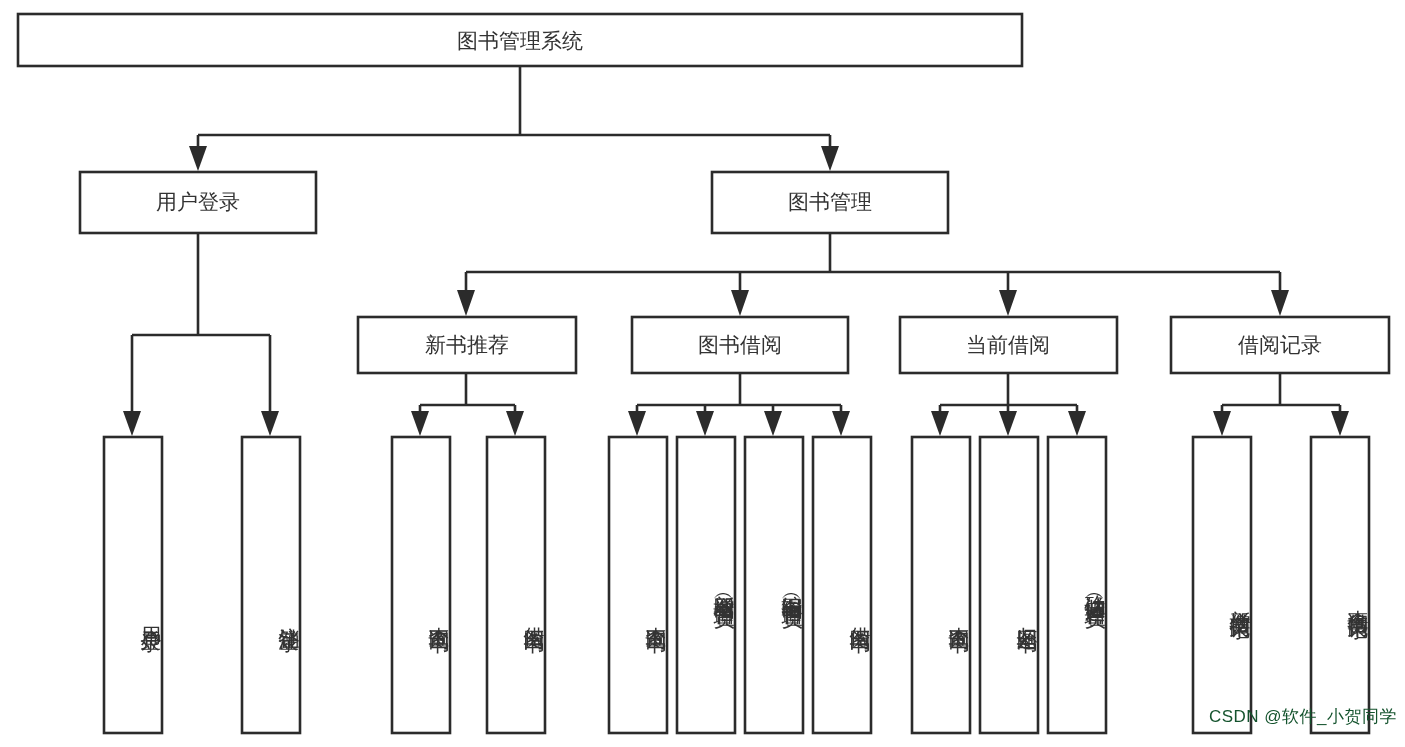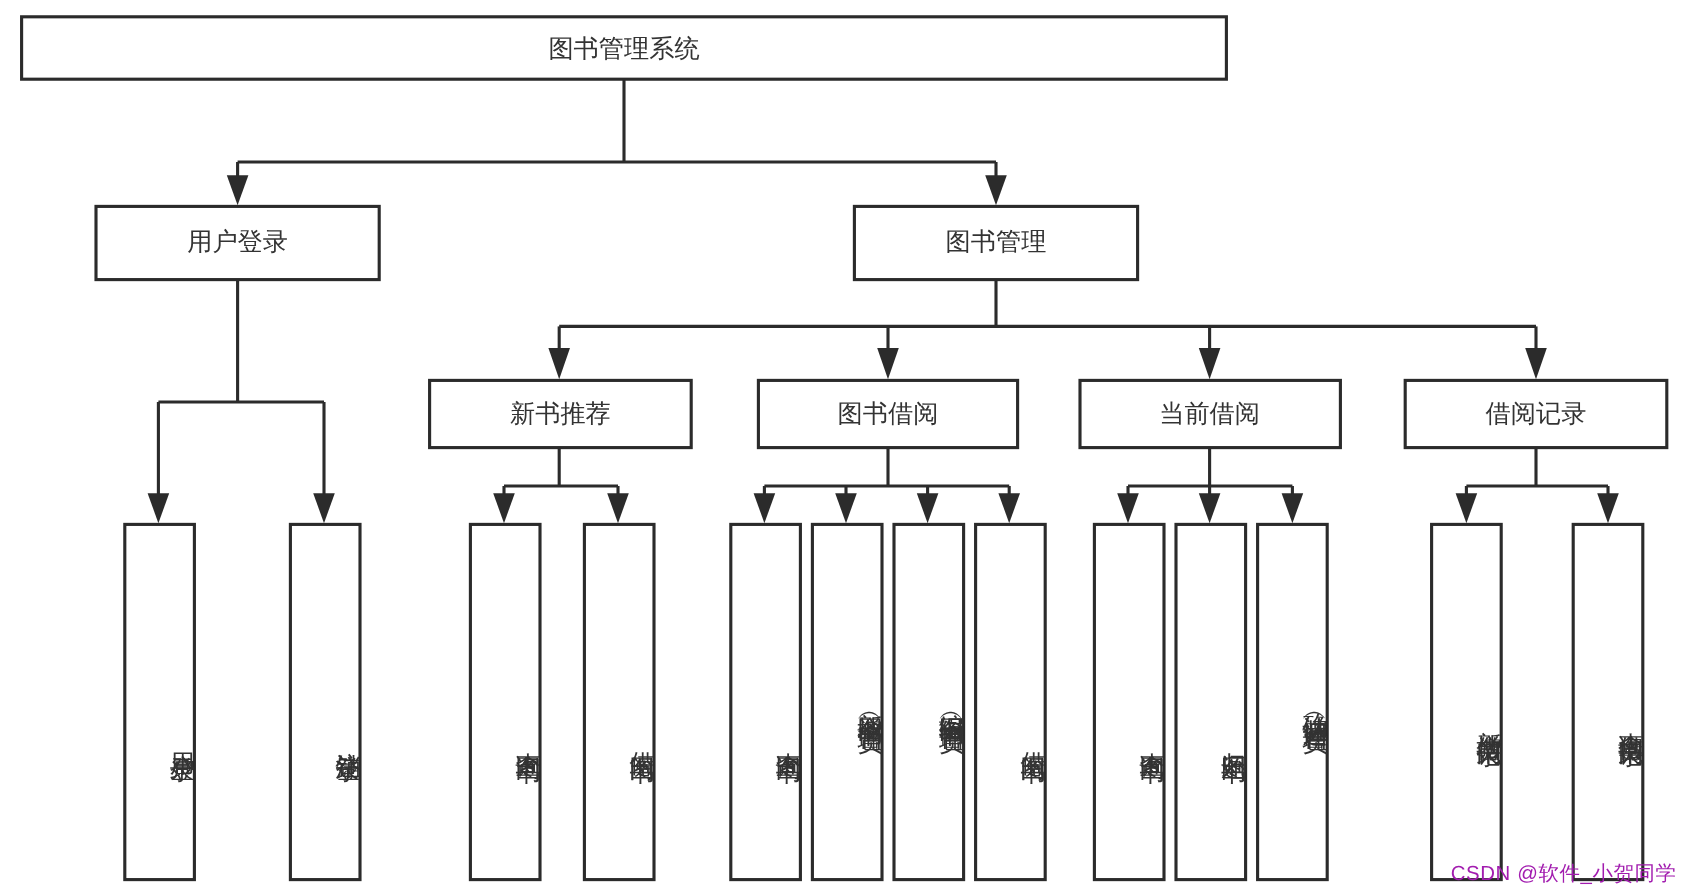--- a/index.html
+++ b/index.html
@@ -68,24 +68,24 @@
     text-align: center;
     white-space: nowrap;
     display: flex;
     align-items: flex-start;
     justify-content: center;
     pointer-events: none;
   }
   .watermark {
     position: absolute;
     right: 8px;
-    bottom: 8px;
+    bottom: 19px;
     font-family: "Liberation Sans", "DejaVu Sans", sans-serif;
     font-size: 17px;
-    color: #a21caf;
+    color: #14532d;
     white-space: nowrap;
     letter-spacing: 0.5px;
   }
 </style>
 </head>
 <body>
 
 <div id="diagram-root">
 
   <svg class="diagram-canvas" viewBox="0 0 1405 747" xmlns="http://www.w3.org/2000/svg">

